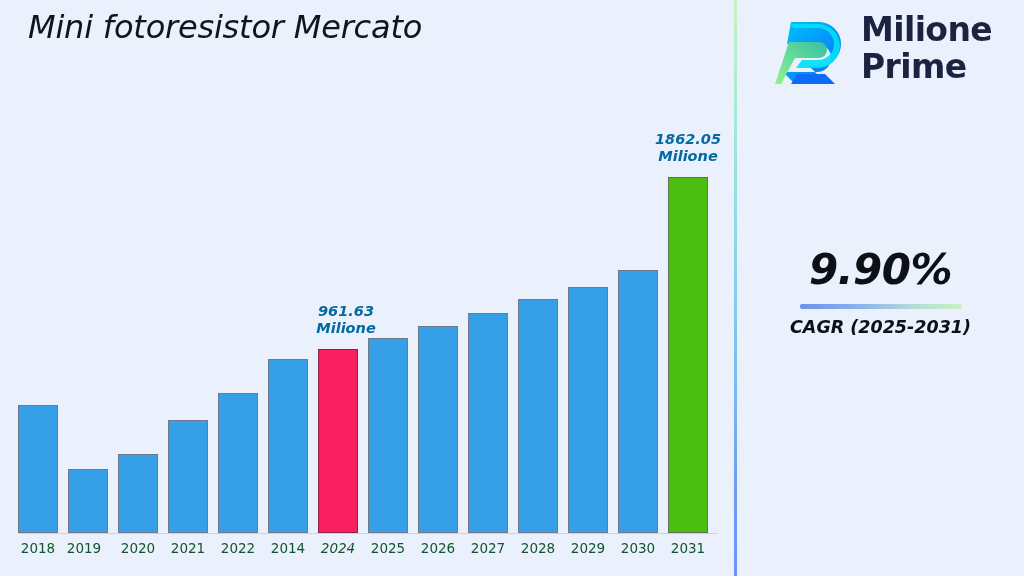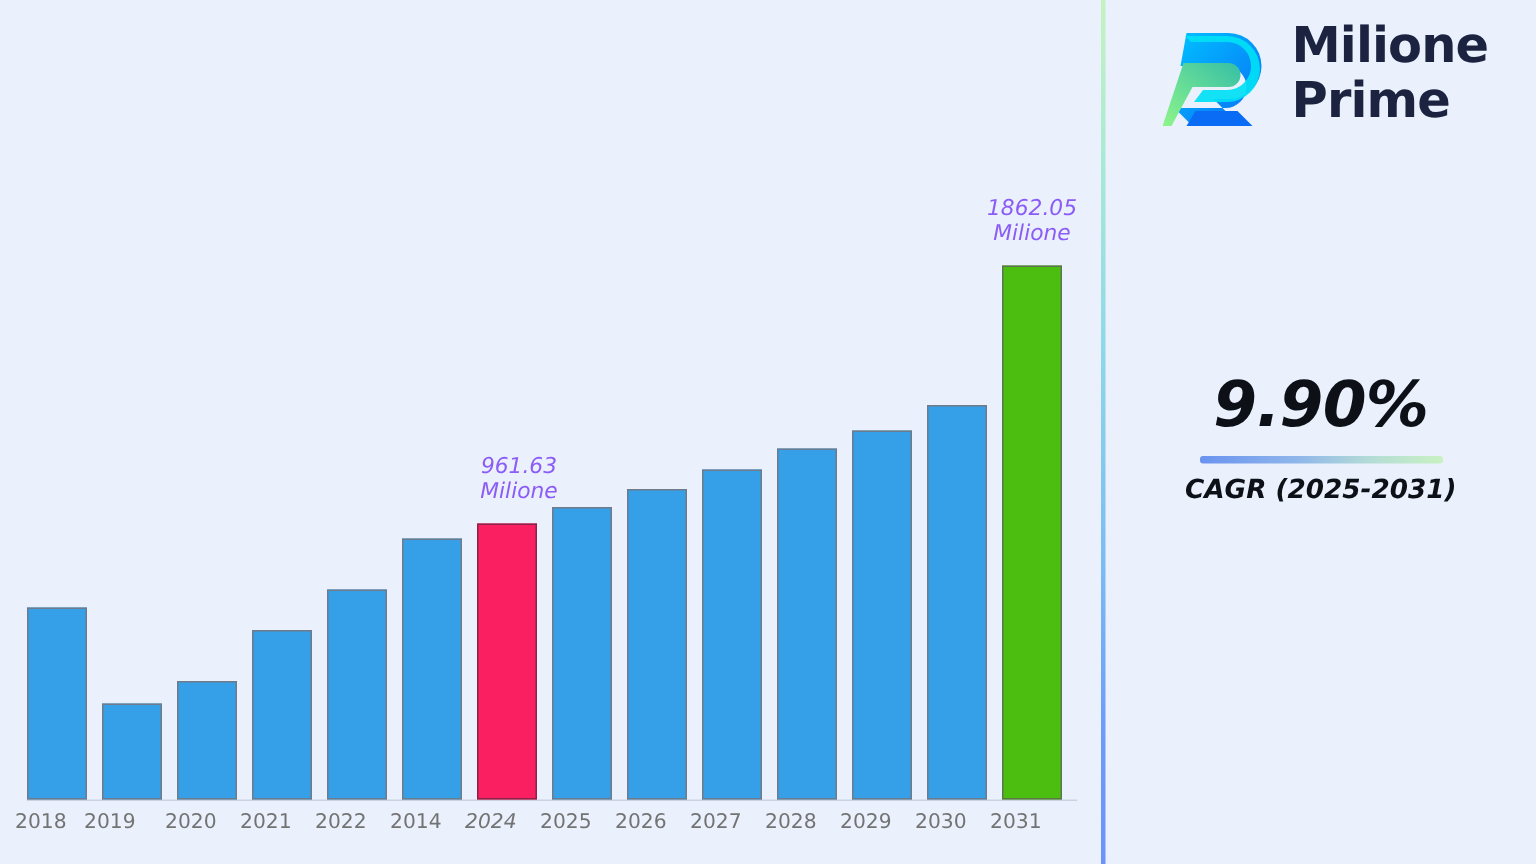--- a/index.html
+++ b/index.html
@@ -30,28 +30,28 @@
   .bar{
     position:absolute;width:40px;
     box-sizing:border-box;
     border:1px solid #6f7b8a;
     background:#35a0e8;
   }
   .bar.pink{background:#fa1f60;border-color:#8a2347;}
   .bar.green{background:#4cbe10;border-color:#5d7453;}
 
   .xtick{
-    position:absolute;width:56px;
-    top:540px;font-size:13.5px;color:#737373;
+    position:absolute;width:56px;text-align:center;
+    top:540px;font-size:13.5px;color:#14532d;
   }
 
   .bar-callout{
     position:absolute;width:96px;text-align:center;
     font-style:italic;font-size:14.5px;line-height:1.2;
-    color:#8b5cf6;font-weight:400;
+    color:#0369a1;font-weight:700;
   }
 
   
   #divider{
     position:absolute;left:734px;top:0;width:3px;height:576px;
     background:linear-gradient(to bottom,#c5f3c0 0%,#a9ead4 18%,#8fd8e8 40%,#7cbcf2 65%,#6e9bf7 85%,#6d93f8 100%);
   }
 
   
   #right-panel{position:absolute;left:737px;top:0;width:287px;height:576px;}
@@ -77,20 +77,21 @@
     font-style:italic;font-size:17.5px;font-weight:600;color:#0d1117;
   }
 </style>
 </head>
 <body>
 
 <div id="page">
 
   <div id="chart-panel">
 
+    <div id="chart-title">Mini fotoresistor Mercato</div>
 
     <div id="plot">
       <div id="axis-line"></div>
 
     <div class="bar" style="left: 18px; top: 405px; height: 128px;"></div>
         <div class="xtick" style="left: 10px;">2018</div>
         <div class="bar" style="left: 68px; top: 469px; height: 64px;"></div>
         <div class="xtick" style="left: 56px;">2019</div>
         <div class="bar" style="left: 118px; top: 454px; height: 79px;"></div>
         <div class="xtick" style="left: 110px;">2020</div>

